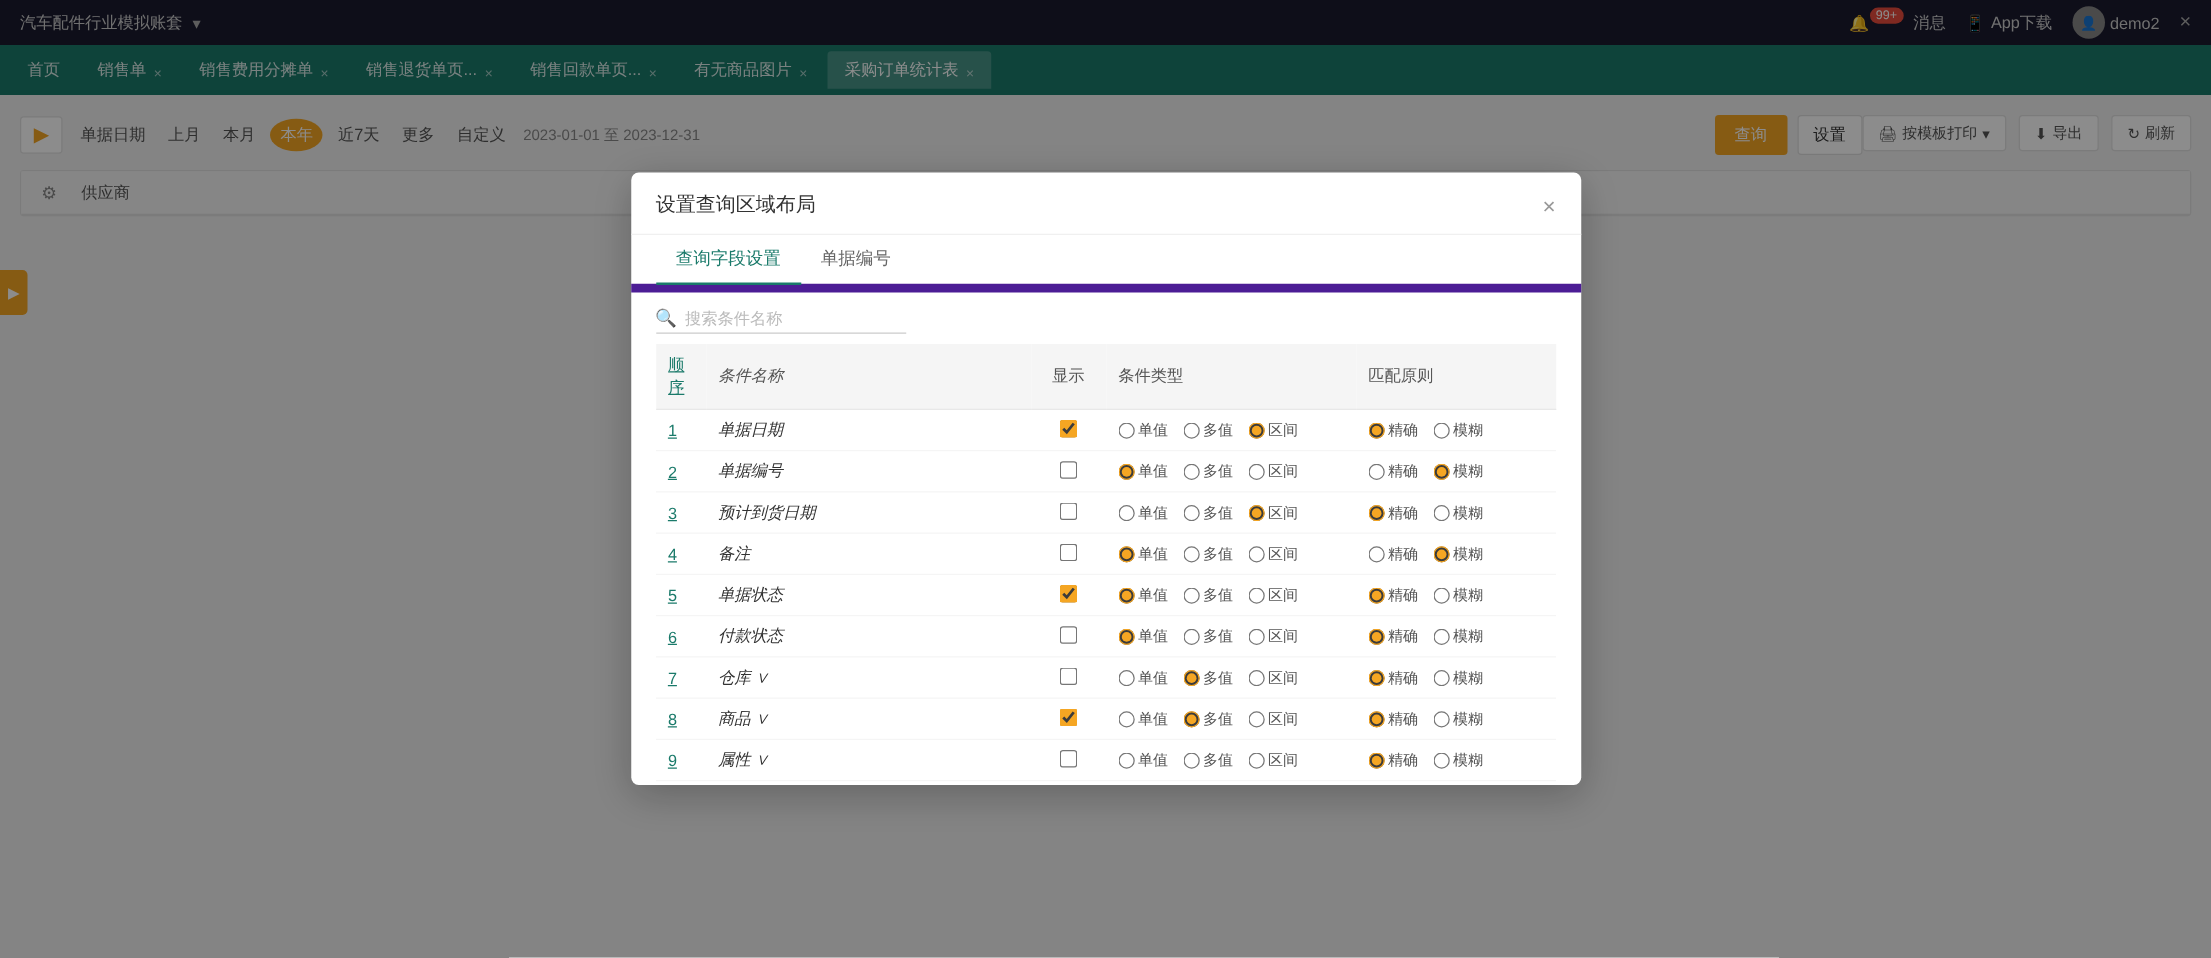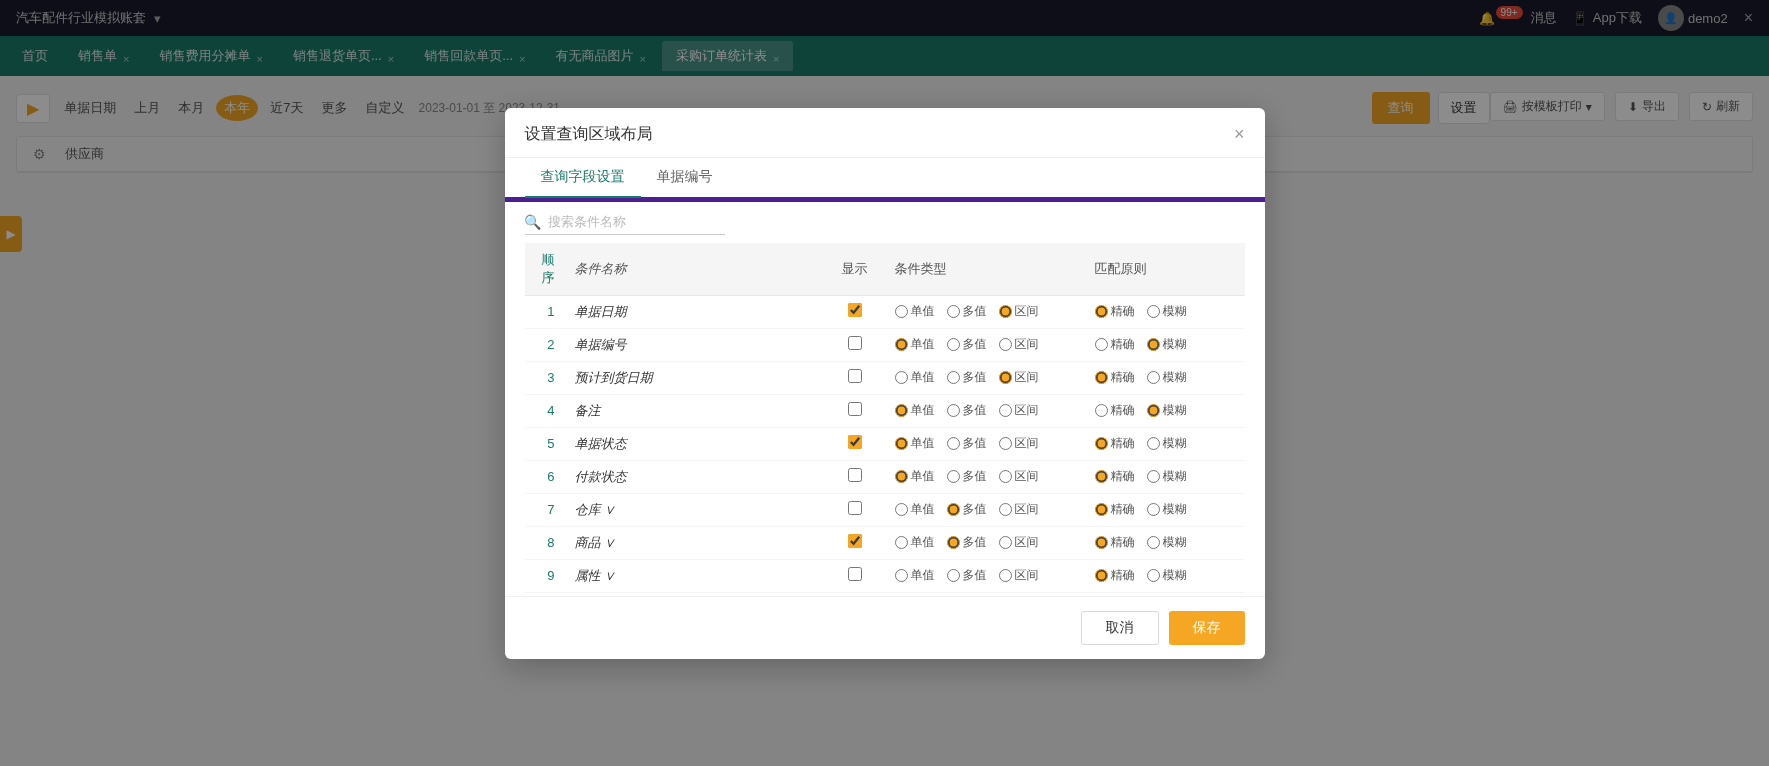--- a/index.html
+++ b/index.html
@@ -133,21 +133,21 @@
       padding: 16px 20px 12px;
       border-bottom: 1px solid #f0f0f0;
     }
     .dialog-title { font-size: 16px; font-weight: normal; color: #333; }
     .dialog-close { cursor: pointer; color: #999; font-size: 18px; line-height: 1; }
 
     
     .dialog-tabs {
       display: flex;
       padding: 0 20px;
-      border-bottom: 5px solid #4c1d95;
+      border-bottom: 7px solid #4c1d95;
       gap: 0;
     }
     .dialog-tab {
       padding: 10px 16px;
       cursor: pointer;
       color: #666;
       font-size: 14px;
       border-bottom: 2px solid transparent;
       margin-bottom: -1px;
     }
@@ -189,21 +189,21 @@
     .dialog-table thead th {
       background: #f5f5f5;
       padding: 8px 10px;
       text-align: left;
       font-weight: 500;
       color: #555;
       border-bottom: 1px solid #e8e8e8;
     }
     .dialog-table tbody tr { border-bottom: 1px solid #f5f5f5; }
     .dialog-table tbody td { padding: 7px 10px; color: #333; vertical-align: middle; }
-    .dialog-table .num-col { width: 40px; color: #1a7a6a; font-weight: 500; text-align: right; }
+    .dialog-table .num-col { width: 40px; color: #1a7a6a; font-weight: 500; text-align: left; text-decoration: underline; }
     .dialog-table .name-col { min-width: 100px; font-style: italic; }
     .dialog-table .display-col { width: 60px; text-align: center; }
     .dialog-table .type-col { width: 200px; }
     .dialog-table .rule-col { width: 160px; }
 
     
     .dialog-table-scroll {
       max-height: 300px;
       overflow-y: auto;
     }
@@ -741,18 +741,14 @@
                 <td class="name-col">有无商品图片</td>
                 <td class="display-col"></td>
                 <td class="type-col"></td>
                 <td class="rule-col"></td>
               </tr>
             </tbody>
         </table>
       </div>
     </div>
 
-    <div class="dialog-footer">
-      <button class="btn-cancel">取消</button>
-      <button class="btn-save">保存</button>
-    </div>
   </div>
 </div>
 
 </body></html>

